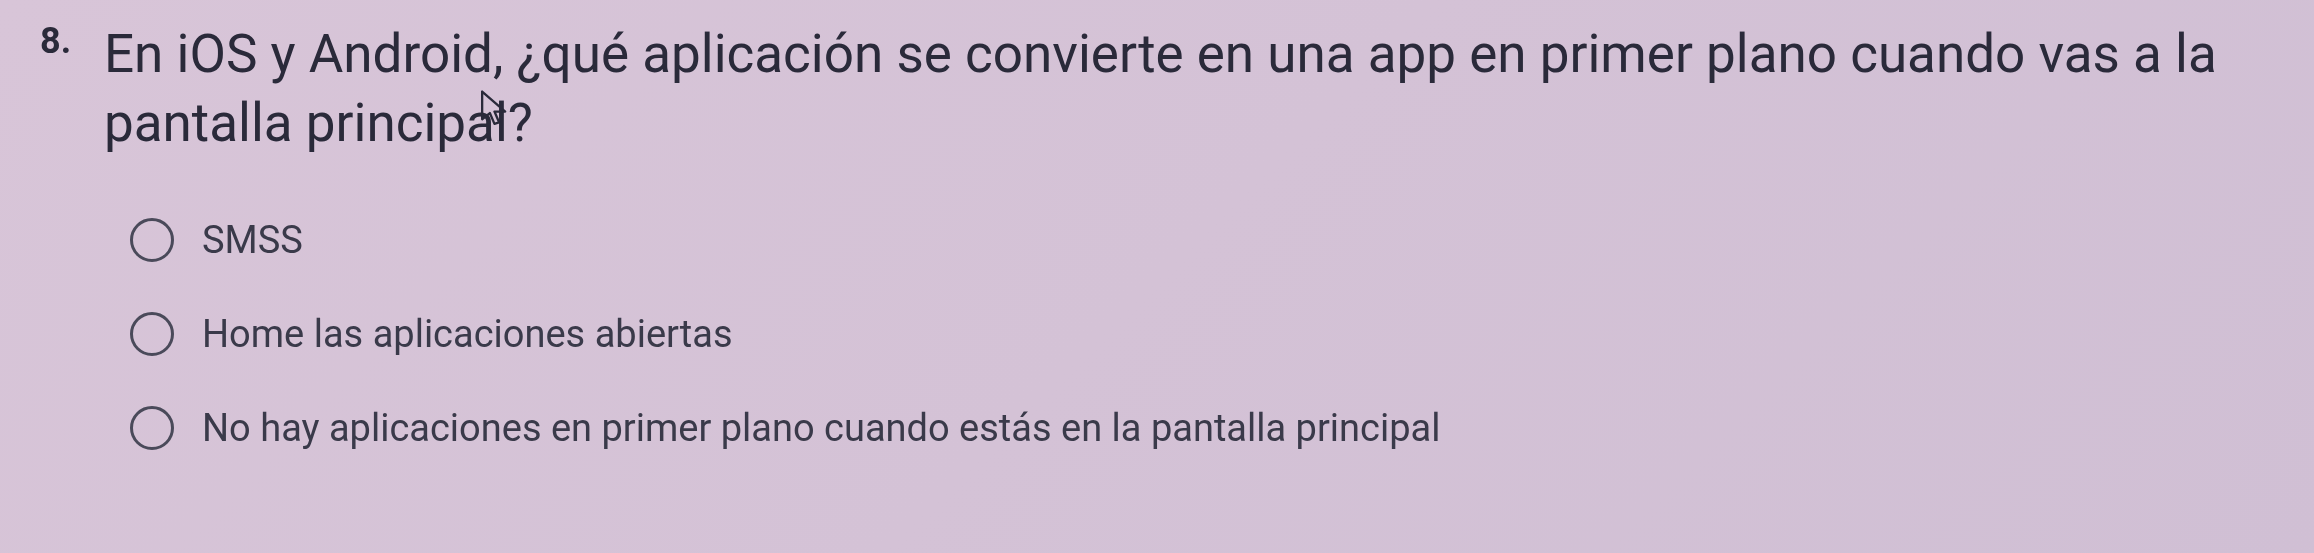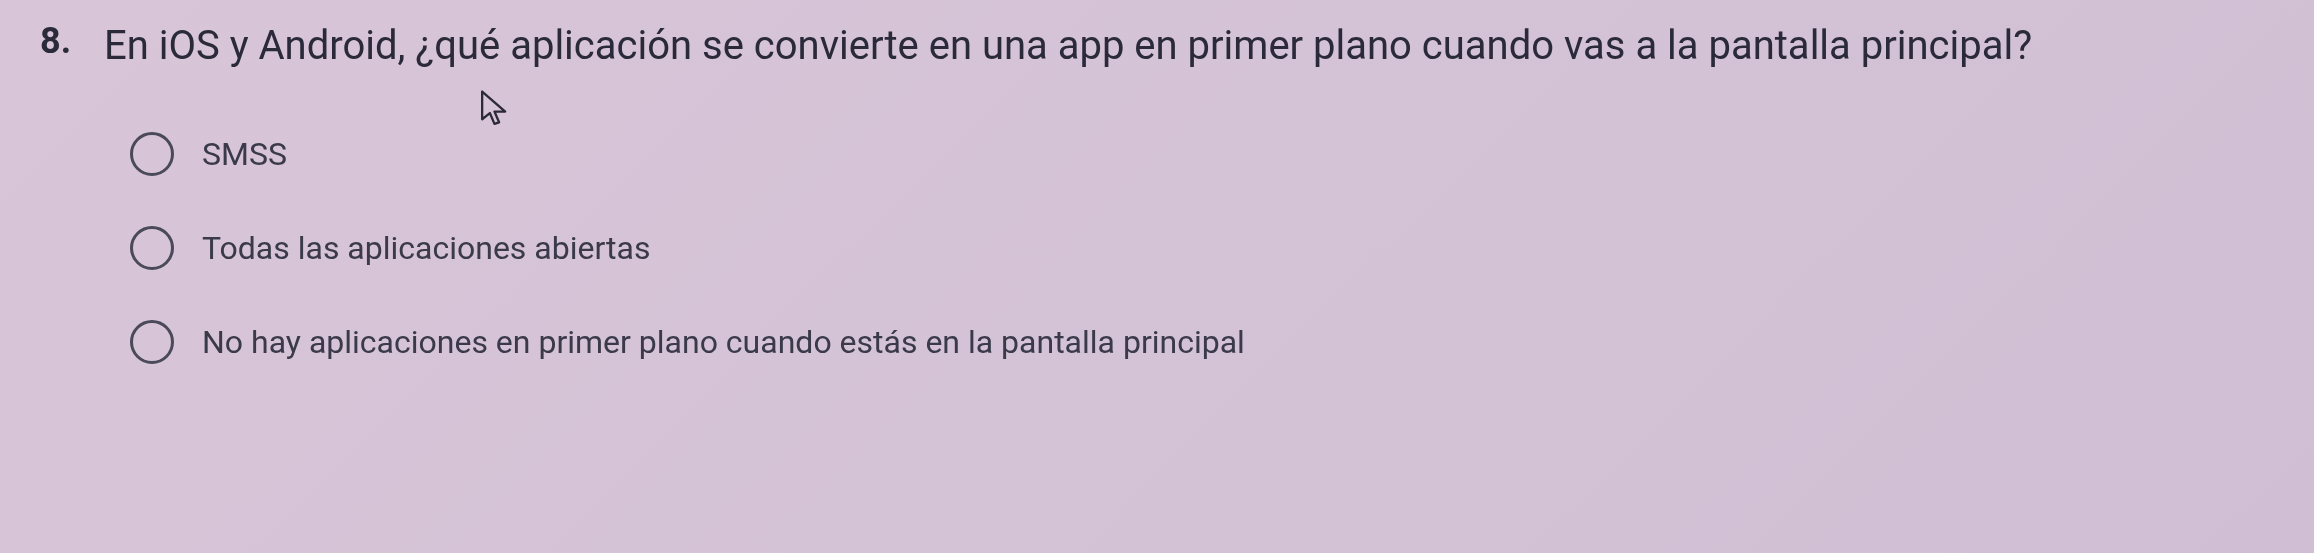--- a/index.html
+++ b/index.html
@@ -23,21 +23,21 @@
       margin-bottom: 60px;
     }
     .question-number {
       font-size: 36px;
       font-weight: 700;
       color: #2a2a3a;
       flex-shrink: 0;
       min-width: 40px;
     }
     .question-text {
-      font-size: 40px;
+      font-size: 53px;
       font-weight: 400;
       color: #2a2a3a;
       line-height: 1.3;
     }
     .options {
       padding-left: 90px;
     }
     .option {
       display: flex;
       align-items: center;
@@ -50,21 +50,21 @@
     }
     .radio-circle {
       width: 44px;
       height: 44px;
       border: 3px solid #4a4a5a;
       border-radius: 50%;
       flex-shrink: 0;
       background: transparent;
     }
     .option-label {
-      font-size: 32px;
+      font-size: 38px;
       font-weight: 400;
       color: #3a3a4a;
     }
     .cursor-icon {
       position: absolute;
       top: 90px;
       left: 480px;
       pointer-events: none;
     }
   </style>
@@ -76,21 +76,21 @@
   <span class="question-text">En iOS y Android, ¿qué aplicación se convierte en una app en primer plano cuando vas a la pantalla principal?</span>
 </div>
 
 <div class="options">
   <div class="option">
     <span class="radio-circle"></span>
     <span class="option-label">SMSS</span>
   </div>
   <div class="option">
     <span class="radio-circle"></span>
-    <span class="option-label">Todas las aplicaciones abiertas</span>
+    <span class="option-label">Home las aplicaciones abiertas</span>
   </div>
   <div class="option">
     <span class="radio-circle"></span>
     <span class="option-label">No hay aplicaciones en primer plano cuando estás en la pantalla principal</span>
   </div>
 </div>
 
 <div class="cursor-icon">
   <svg width="32" height="40" viewBox="0 0 20 26">
     <path d="M1 1 L1 19 L6 15 L9 22 L12 21 L9 14 L16 14 Z" fill="none" stroke="#2a2a3a" stroke-width="1.5" stroke-linejoin="round"></path>

